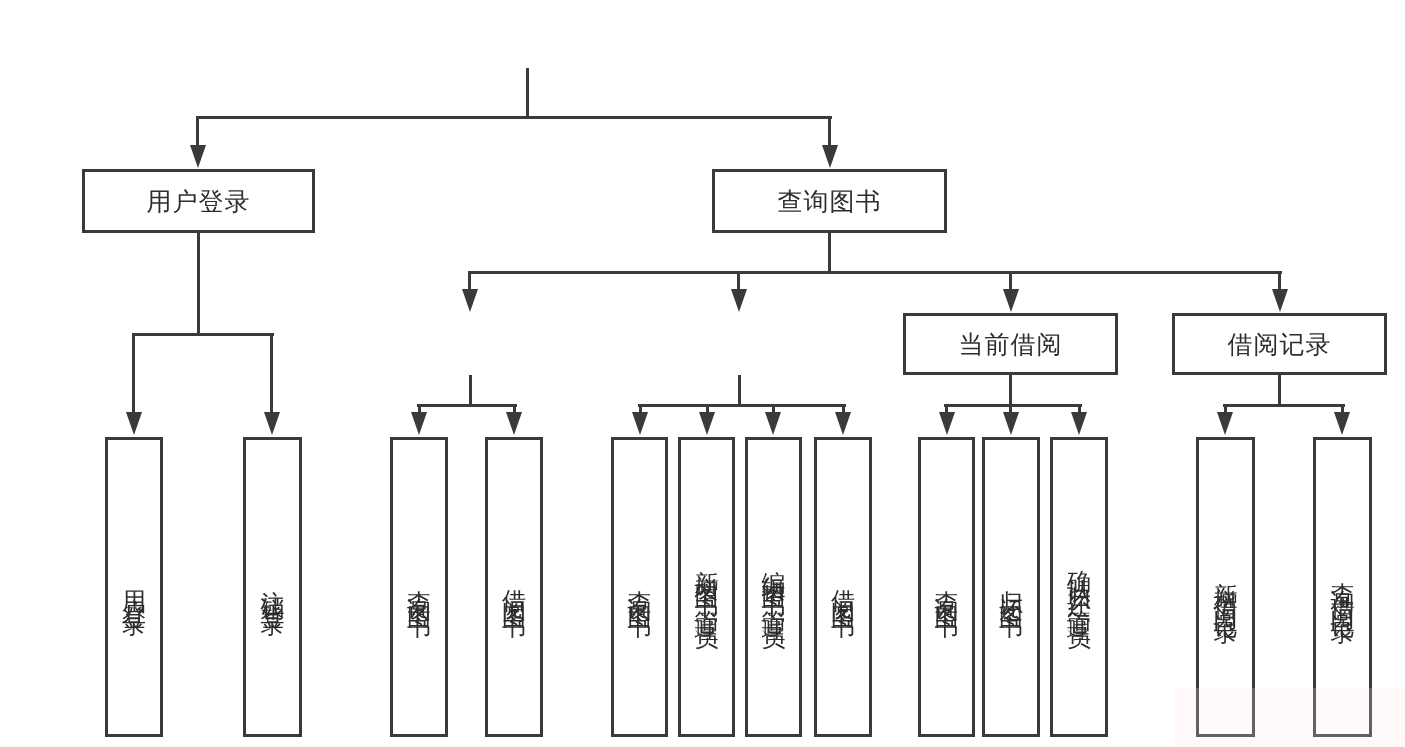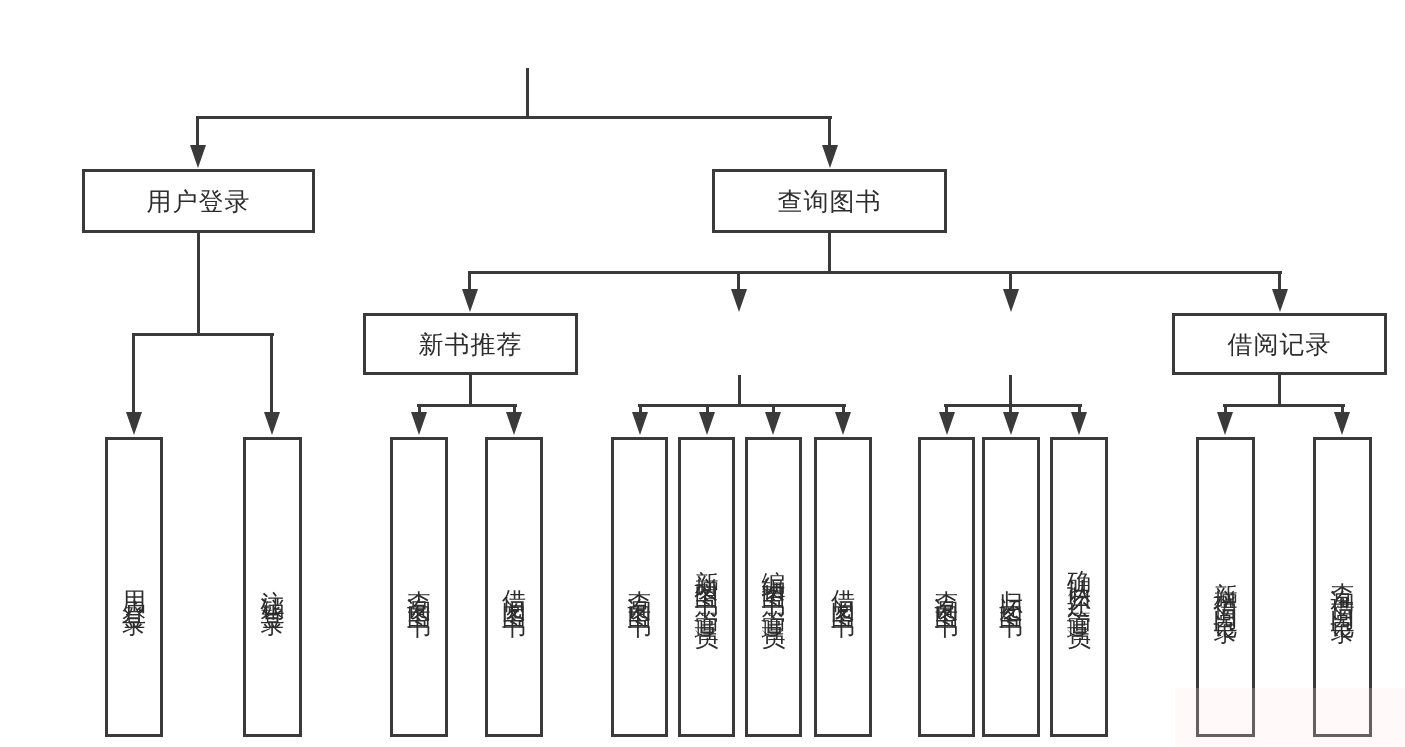--- a/index.html
+++ b/index.html
@@ -80,21 +80,21 @@
   <div class="hline" style="left:468px;top:271px;width:814px"></div>
   <div class="vline" style="left:468px;top:273px;height:18px"></div>
   <div class="vline" style="left:737px;top:273px;height:18px"></div>
   <div class="vline" style="left:1009px;top:273px;height:18px"></div>
   <div class="vline" style="left:1278px;top:273px;height:18px"></div>
   <div class="arrow" style="left:462px;top:289px"></div>
   <div class="arrow" style="left:731px;top:289px"></div>
   <div class="arrow" style="left:1003px;top:289px"></div>
   <div class="arrow" style="left:1272px;top:289px"></div>
 
-  <div class="box" style="left:363px;top:313px;width:215px;height:62px">新书推荐</div>
+  <div class="box" style="left:903px;top:313px;width:215px;height:62px">当前借阅</div>
   <div class="box" style="left:1172px;top:313px;width:215px;height:62px">借阅记录</div>
 
   <div class="vline" style="left:469px;top:375px;height:31px"></div>
   <div class="vline" style="left:738px;top:375px;height:31px"></div>
   <div class="vline" style="left:1009px;top:375px;height:31px"></div>
   <div class="vline" style="left:1278px;top:375px;height:31px"></div>
 
   <div class="hline" style="left:417px;top:404px;width:100px"></div>
   <div class="vline" style="left:418px;top:406px;height:8px"></div>
   <div class="vline" style="left:513px;top:406px;height:8px"></div>

